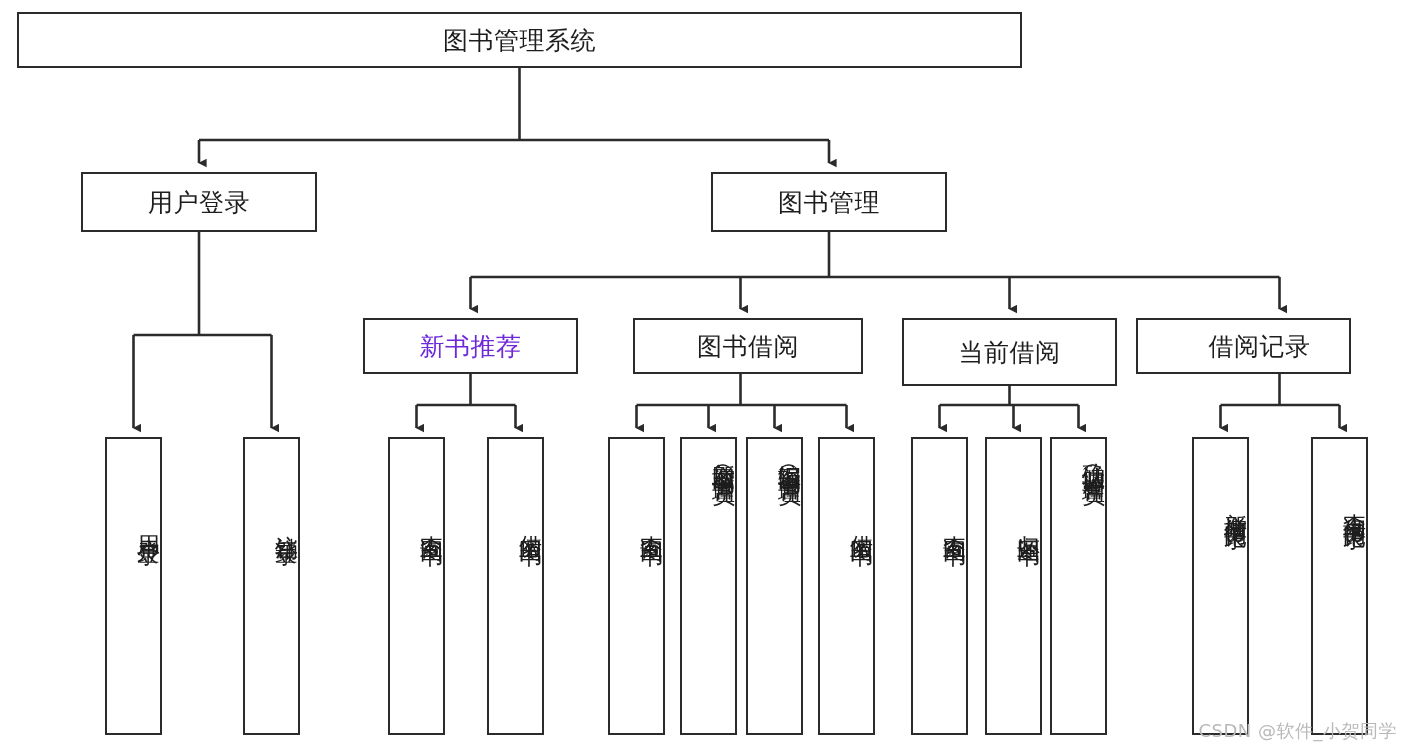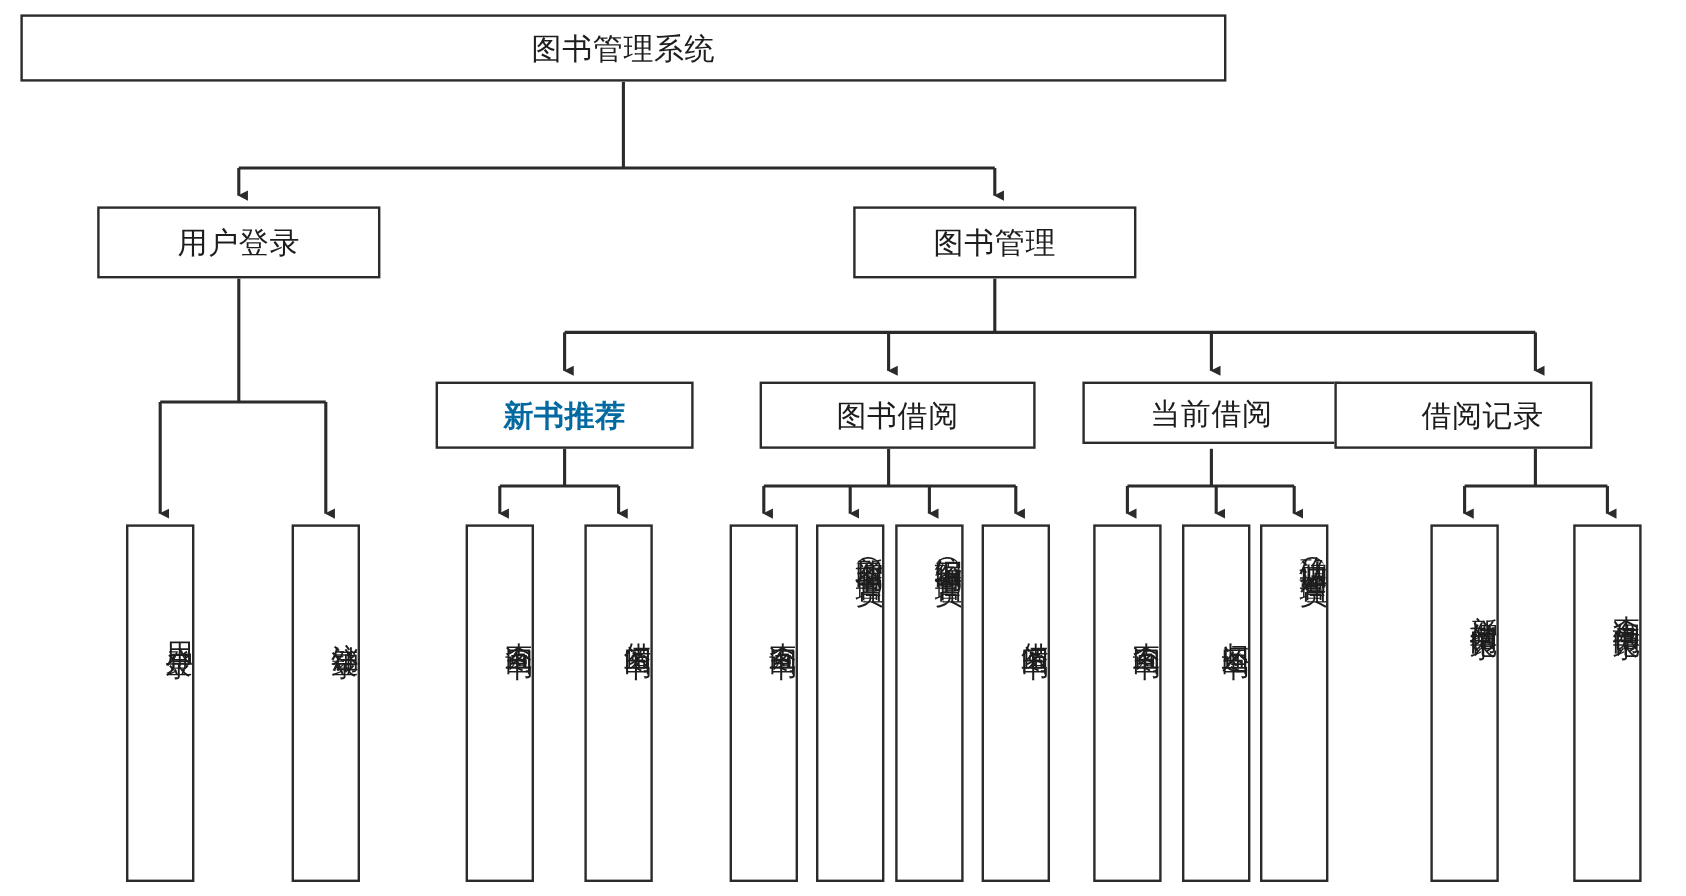--- a/index.html
+++ b/index.html
@@ -133,29 +133,29 @@
       <div class="node horizontal" style="left: 17px; top: 12px; width: 1005px; height: 56px; border-color: rgb(43, 43, 43);">
         <span class="node-label" style="color: rgb(29, 29, 29);">图书管理系统</span>
       </div>
       <div class="node horizontal" style="left: 81px; top: 172px; width: 236px; height: 60px; border-color: rgb(43, 43, 43);">
         <span class="node-label" style="color: rgb(29, 29, 29);">用户登录</span>
       </div>
       <div class="node horizontal" style="left: 711px; top: 172px; width: 236px; height: 60px; border-color: rgb(43, 43, 43);">
         <span class="node-label" style="color: rgb(29, 29, 29);">图书管理</span>
       </div>
       <div class="node horizontal" style="left: 363px; top: 318px; width: 215px; height: 56px; border-color: rgb(43, 43, 43);">
-        <span class="node-label" style="color: #0369a1; font-weight: bold;">新书推荐</span>
+        <span class="node-label" style="color: #6d28d9;">新书推荐</span>
       </div>
       <div class="node horizontal" style="left: 633px; top: 318px; width: 230px; height: 56px; border-color: rgb(43, 43, 43);">
         <span class="node-label" style="color: rgb(29, 29, 29);">图书借阅</span>
       </div>
-      <div class="node horizontal" style="left: 902px; top: 318px; width: 215px; height: 52px; border-color: rgb(43, 43, 43);">
+      <div class="node horizontal" style="left: 902px; top: 318px; width: 215px; height: 68px; border-color: rgb(43, 43, 43);">
         <span class="node-label" style="color: rgb(29, 29, 29);">当前借阅</span>
       </div>
-      <div class="node horizontal" style="left: 1112px; top: 318px; width: 215px; height: 56px; border-color: rgb(43, 43, 43); padding-left: 32px;">
+      <div class="node horizontal" style="left: 1136px; top: 318px; width: 215px; height: 56px; border-color: rgb(43, 43, 43); padding-left: 32px;">
         <span class="node-label" style="color: rgb(29, 29, 29);">借阅记录</span>
       </div>
       <div class="node vertical short" style="left: 105px; top: 437px; width: 57px; height: 298px; border-color: rgb(43, 43, 43);">
         <span class="node-label" style="color: rgb(29, 29, 29);">用户登录</span>
       </div>
       <div class="node vertical short" style="left: 243px; top: 437px; width: 57px; height: 298px; border-color: rgb(43, 43, 43);">
         <span class="node-label" style="color: rgb(29, 29, 29);">注销登录</span>
       </div>
       <div class="node vertical short" style="left: 388px; top: 437px; width: 57px; height: 298px; border-color: rgb(43, 43, 43);">
         <span class="node-label" style="color: rgb(29, 29, 29);">查询图书</span>
@@ -185,14 +185,15 @@
         <span class="node-label" style="color: rgb(29, 29, 29);">确认归还（管理员）</span>
       </div>
       <div class="node vertical medium" style="left: 1192px; top: 437px; width: 57px; height: 298px; border-color: rgb(43, 43, 43);">
         <span class="node-label" style="color: rgb(29, 29, 29);">新增借阅记录</span>
       </div>
       <div class="node vertical medium" style="left: 1311px; top: 437px; width: 57px; height: 298px; border-color: rgb(43, 43, 43);">
         <span class="node-label" style="color: rgb(29, 29, 29);">查询借阅记录</span>
       </div>
     </div>
 
+  <div id="watermark">CSDN @软件_小贺同学</div>
 
 </div>
 
 </body></html>

